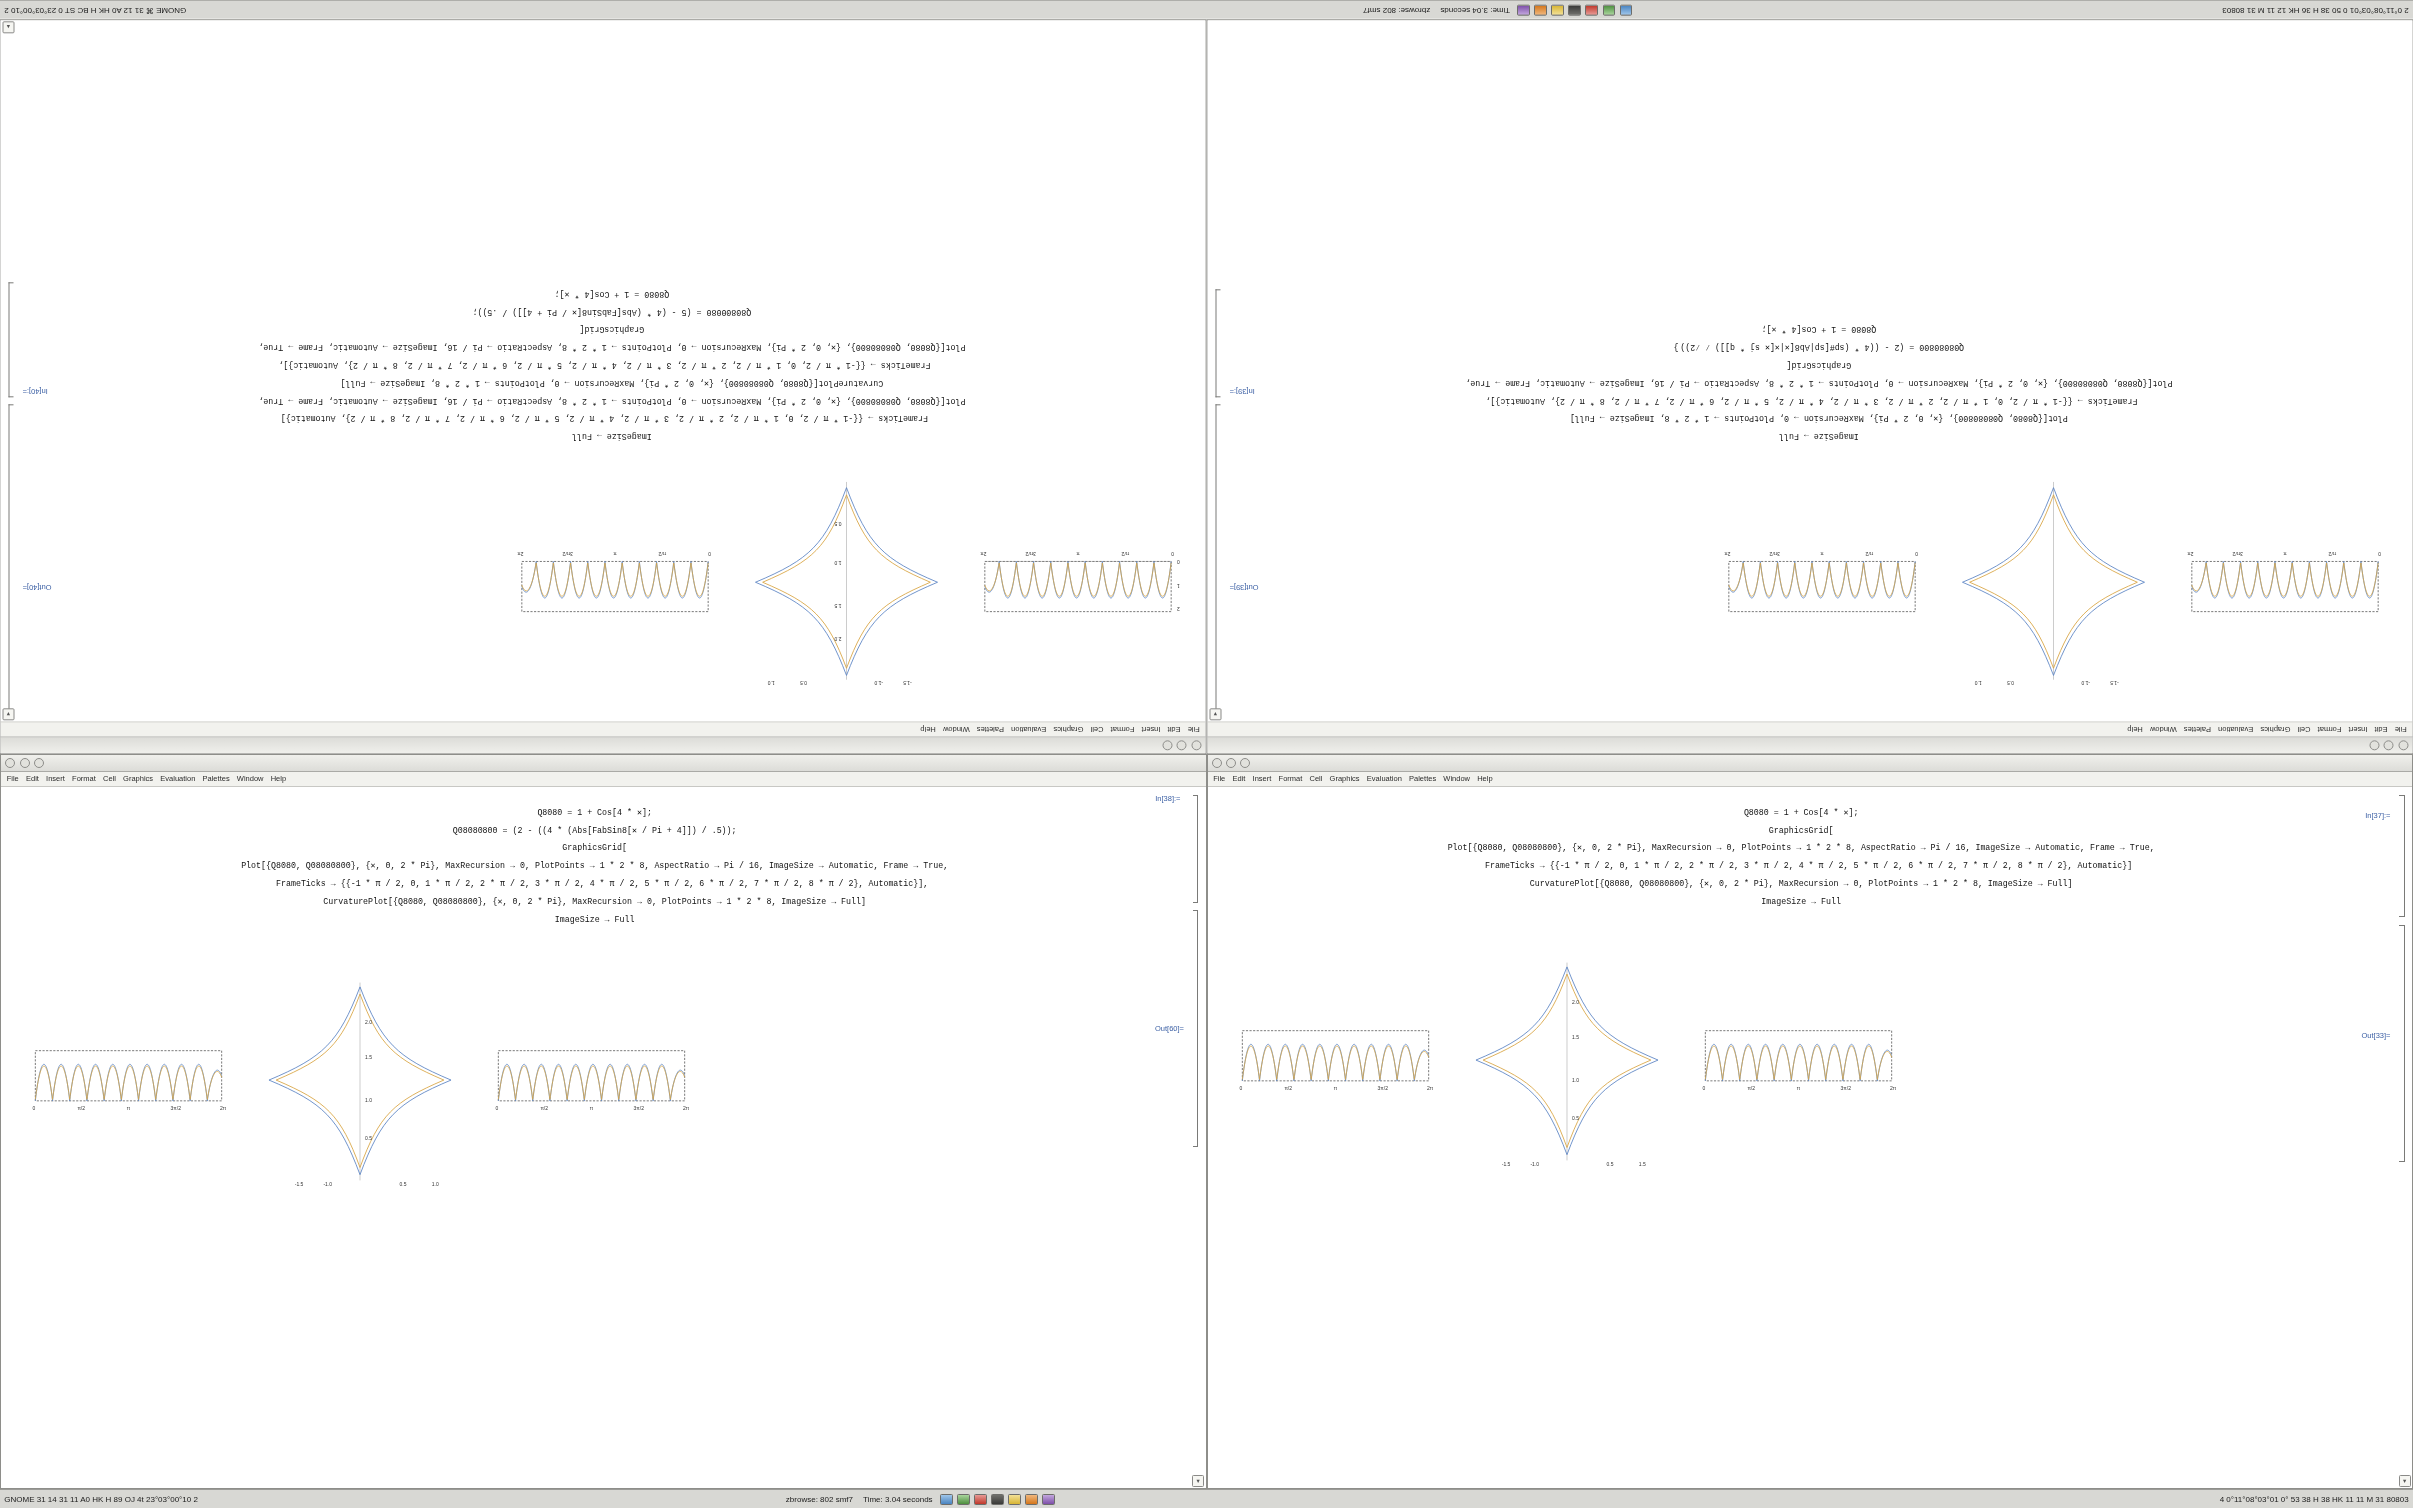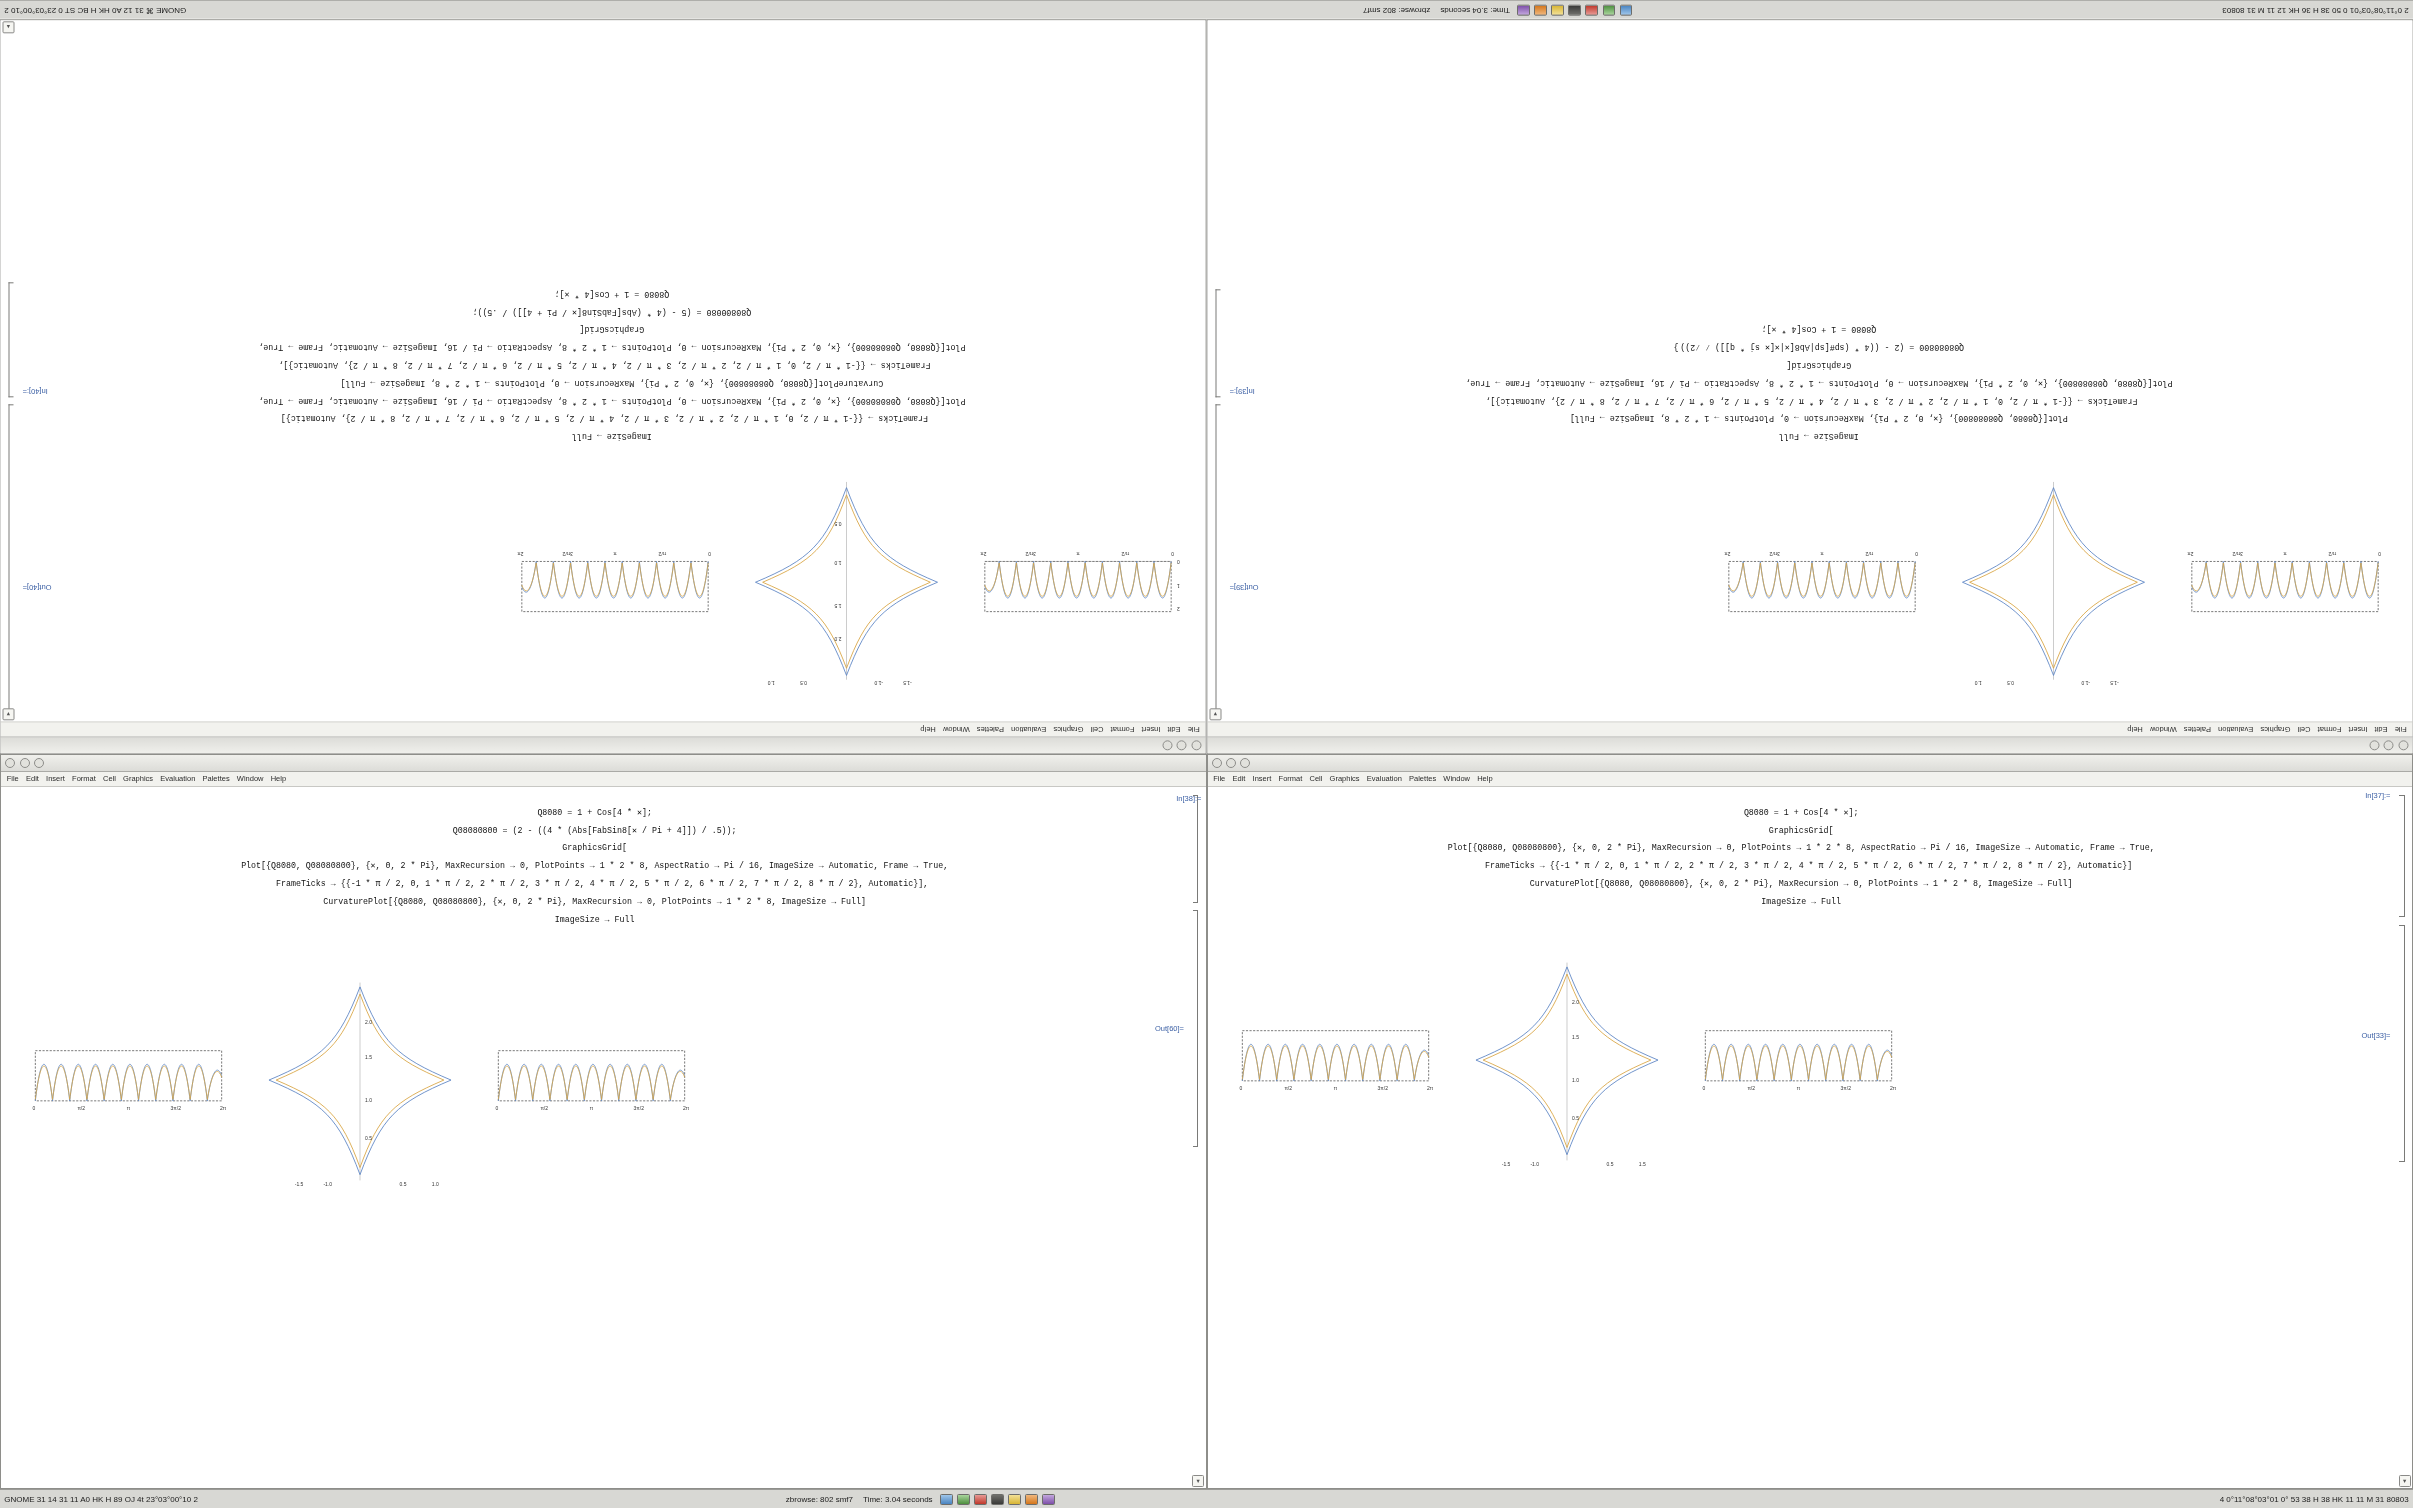--- a/index.html
+++ b/index.html
@@ -460,21 +460,21 @@
               <text x="216" y="95" font-size="7" fill="#333" text-anchor="middle">3π/2</text>
               <text x="282" y="95" font-size="7" fill="#333" text-anchor="middle">2π</text>
             </svg>
           </div>
         </div>
 
         <div class="cellbrackets">
           <div class="brk" style="top:4.3px;height:108px;"></div>
           <div class="brk" style="top:119px;height:237px;"></div>
         </div>
-        <div class="inout-label" style="right:4px;top:7.2px;">In[38]:=</div>
+        <div class="inout-label" style="right:25px;top:7.2px;">In[38]:=</div>
         <div class="inout-label" style="right:21.5px;top:237px;">Out[60]=</div>
         <div class="cellmark" style="bottom:1.4px;">▾</div>
       </div>
     </div>
 
     <div class="nbwin">
       <div class="titlebar">
         <span class="winbtn"></span>
         <span class="winbtn"></span>
         <span class="winbtn"></span>
@@ -543,21 +543,21 @@
               <text x="216" y="95" font-size="7" fill="#333" text-anchor="middle">3π/2</text>
               <text x="282" y="95" font-size="7" fill="#333" text-anchor="middle">2π</text>
             </svg>
           </div>
         </div>
 
         <div class="cellbrackets">
           <div class="brk" style="top:4.3px;height:122px;"></div>
           <div class="brk" style="top:134px;height:237px;"></div>
         </div>
-        <div class="inout-label" style="right:21.5px;top:4px;margin-left:32px;">In[37]:=</div>
+        <div class="inout-label" style="right:21.5px;top:24px;margin-left:32px;">In[37]:=</div>
         <div class="inout-label" style="right:21.5px;top:244px;">Out[33]=</div>
         <div class="cellmark" style="bottom:1.4px;">▾</div>
       </div>
     </div>
 
 
   </div>
 
   <div class="osbar bottom">
     <div class="left">

